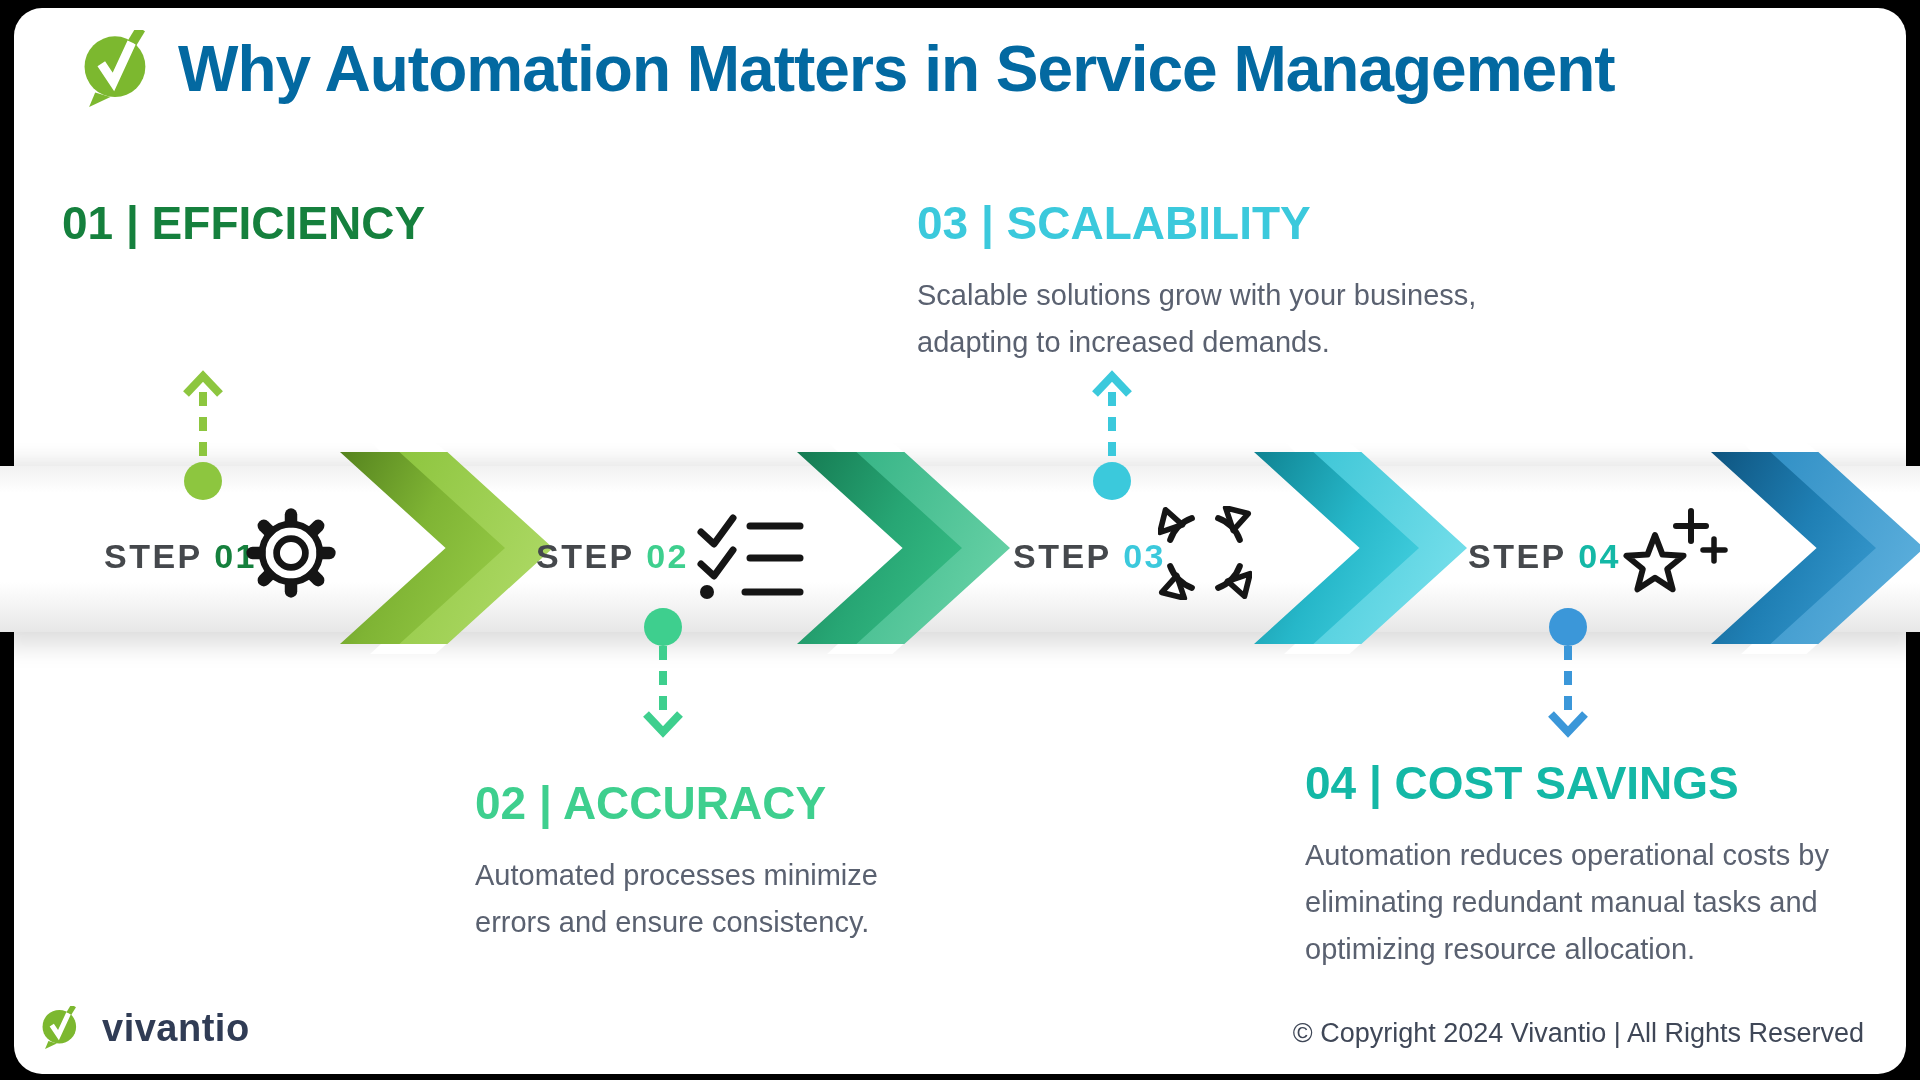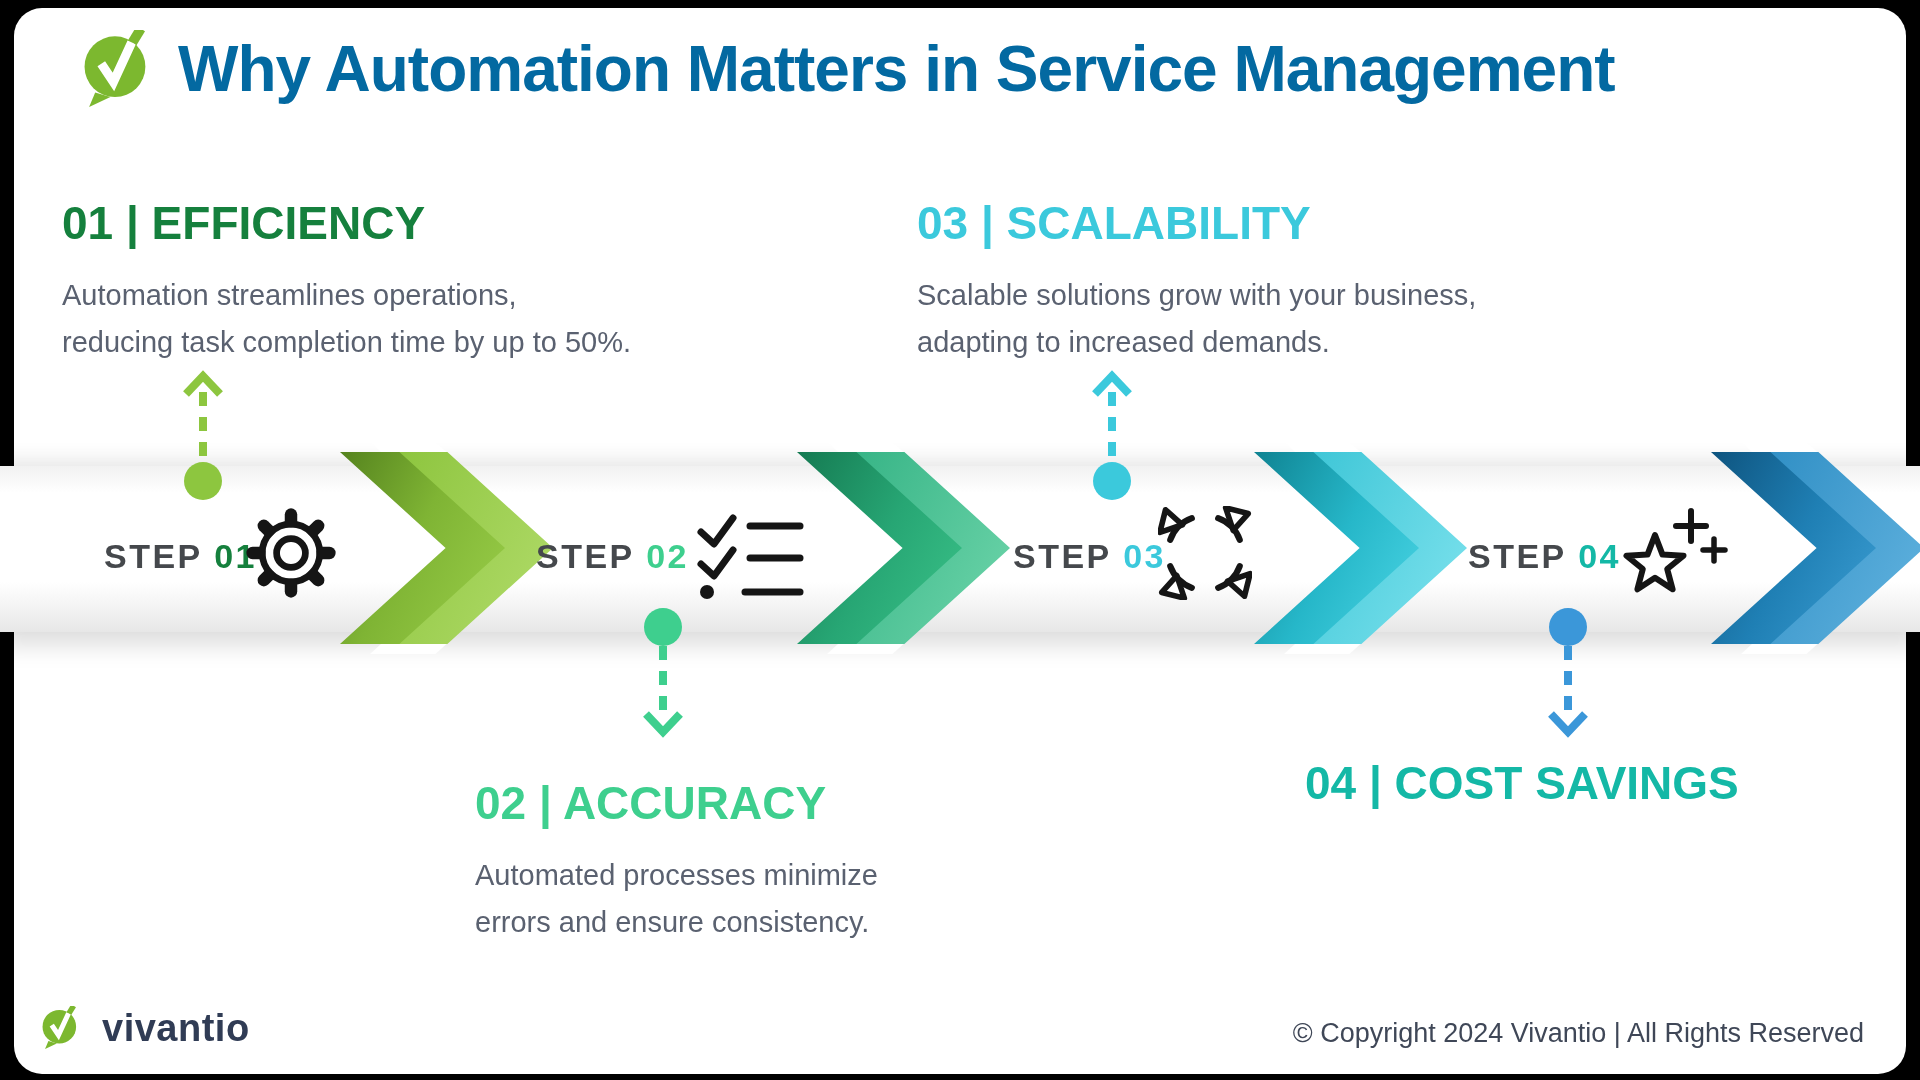--- a/index.html
+++ b/index.html
@@ -67,35 +67,36 @@
     <clipPath id="bub">
         <circle cx="46" cy="48" r="40"></circle>
       </clipPath>
     <path d="M28 44 L44 68 L68 16" stroke="#fff" stroke-width="12" fill="none" clip-path="url(#bub)"></path>
   </svg>
   <div class="page-title">Why Automation Matters in Service Management</div>
 </div>
 
 <div class="section s1">
   <div class="sec-heading c1">01 | EFFICIENCY</div>
-  <div class="sec-body">Automation streamlines operations,
-reducing task completion time by up to 50%.</div>
 </div>
 <div class="section s3">
   <div class="sec-heading c3">03 | SCALABILITY</div>
   <div class="sec-body">Scalable solutions grow with your business,
 adapting to increased demands.</div>
 </div>
 <div class="section s2">
   <div class="sec-heading c2">02 | ACCURACY</div>
   <div class="sec-body">Automated processes minimize
 errors and ensure consistency.</div>
 </div>
 <div class="section s4">
   <div class="sec-heading c4">04 | COST SAVINGS</div>
+  <div class="sec-body">Automation reduces operational costs by
+eliminating redundant manual tasks and
+optimizing resource allocation.</div>
 </div>
 
 <div class="band"></div>
 
 <div class="chev-unit u1">
   <div class="chev white"></div>
   <div class="chev back"></div>
   <div class="chev front"></div>
 </div>
 <div class="chev-unit u2">

